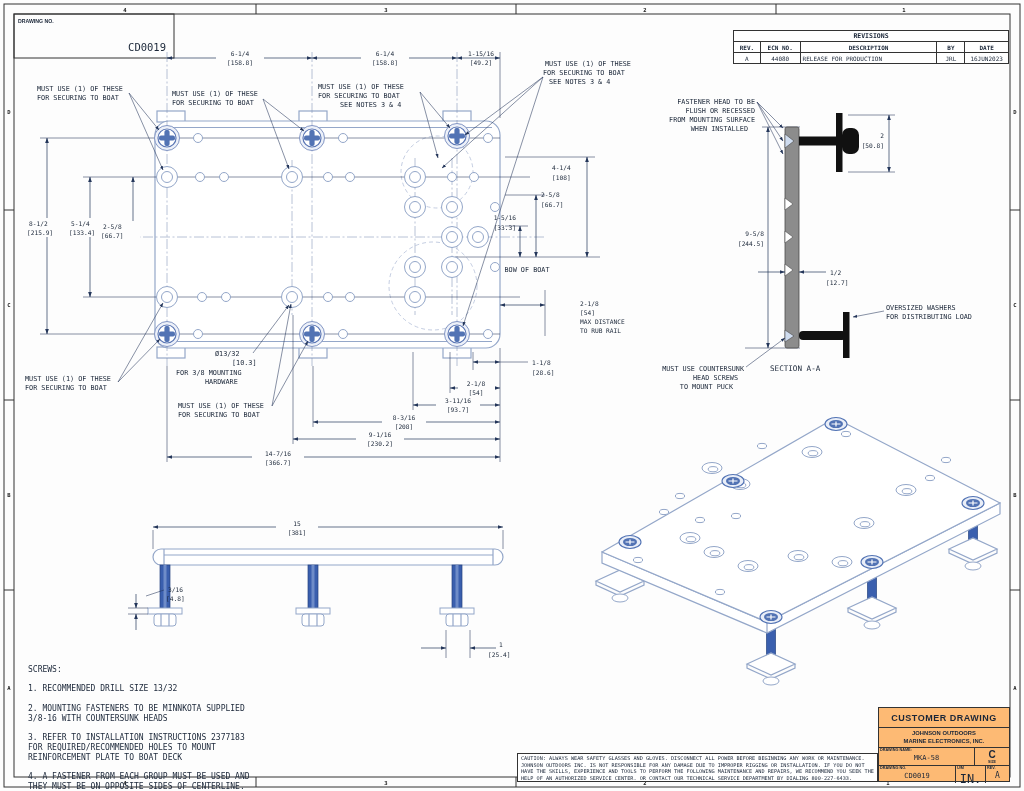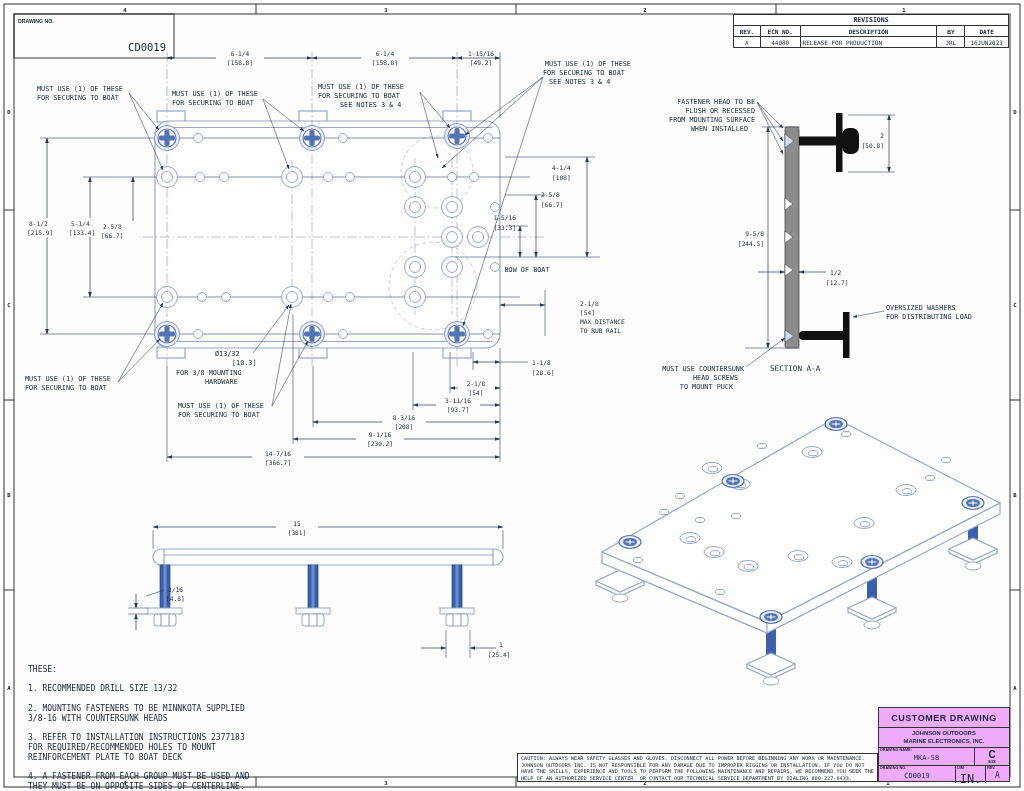--- a/index.html
+++ b/index.html
@@ -16,34 +16,34 @@
   .dim{stroke:#24365a;stroke-width:0.7;fill:none;}
   .thin{stroke:#24365a;stroke-width:0.55;fill:none;}
   .cl{stroke:#7e90b5;stroke-width:0.55;fill:none;stroke-dasharray:10 2.5 2 2.5;}
   .plate{stroke:#94a7c9;stroke-width:1.2;fill:none;}
   .platef{stroke:#94a7c9;stroke-width:1.2;fill:#ffffff;}
   .hole{stroke:#94a7c9;stroke-width:1;fill:#ffffff;}
   .dash{stroke:#aab8d4;stroke-width:0.7;fill:none;stroke-dasharray:4 3;}
   .frame{stroke:#333;stroke-width:1;fill:none;}
   .wbg{fill:#fdfdfd;}
   
-  .revtable{position:absolute;left:733px;top:14px;width:276px;border:1px solid #333;
+  .revtable{position:absolute;left:733px;top:30px;width:276px;border:1px solid #333;
             font-size:6px;background:#fff;box-sizing:border-box;}
   .revtable .row{display:flex;border-top:1px solid #333;}
   .revtable .row:first-child{border-top:none;}
   .revtitle{text-align:center;font-weight:bold;font-size:6.5px;padding:1px 0;}
   .rc{box-sizing:border-box;border-left:1px solid #333;padding:1.5px 2px;text-align:center;overflow:hidden;white-space:nowrap;}
   .rc:first-child{border-left:none;}
   .c1{width:26px;} .c2{width:40px;} .c3{width:138px;text-align:left;} .c4{width:28px;} .c5{width:44px;}
   .hdr{font-weight:bold;}
   .notes{position:absolute;left:28px;top:655px;width:320px;font-size:8px;line-height:1.22;white-space:pre-line;}
   .caution{position:absolute;left:517px;top:753px;width:361px;height:29px;border:1px solid #333;
            box-sizing:border-box;font-size:5.2px;line-height:1.25;padding:1px 3px;white-space:pre-line;background:#fff;}
   .tblock{position:absolute;left:878px;top:707px;width:132px;height:75px;border:1px solid #333;
-          box-sizing:border-box;background:#f0abfc;font-family:"Liberation Sans",sans-serif;}
+          box-sizing:border-box;background:#fdba74;font-family:"Liberation Sans",sans-serif;}
   .tb-title{height:19px;border-bottom:1px solid #333;display:flex;align-items:center;justify-content:center;
             font-weight:bold;font-size:9px;letter-spacing:0.5px;}
   .tb-co{height:19px;border-bottom:1px solid #333;display:flex;flex-direction:column;align-items:center;justify-content:center;
          font-weight:bold;font-size:5.8px;line-height:1.25;}
   .tb-row{display:flex;border-bottom:1px solid #333;height:18px;box-sizing:border-box;}
   .tb-row:last-child{border-bottom:none;height:17px;}
   .cell{position:relative;box-sizing:border-box;border-left:1px solid #333;flex:none;}
   .cell:first-child{border-left:none;padding-left:36px;}
   .microlbl{position:absolute;left:1px;top:0px;font-size:3.8px;font-weight:bold;}
   .cellval{position:absolute;left:0;right:0;top:6px;text-align:center;font-size:7px;font-family:"DejaVu Sans Mono",monospace;}
@@ -476,21 +476,21 @@
   <div class="row">
     <div class="rc c1">A</div>
     <div class="rc c2">44080</div>
     <div class="rc c3">RELEASE FOR PRODUCTION</div>
     <div class="rc c4">JRL</div>
     <div class="rc c5">16JUN2023</div>
   </div>
 </div>
 
 <div class="notes">
-  <div>THESE:</div>
+  <div>SCREWS:</div>
   <div>1. RECOMMENDED DRILL SIZE 13/32
 
 2. MOUNTING FASTENERS TO BE MINNKOTA SUPPLIED
 3/8-16 WITH COUNTERSUNK HEADS
 
 3. REFER TO INSTALLATION INSTRUCTIONS 2377183
 FOR REQUIRED/RECOMMENDED HOLES TO MOUNT
 REINFORCEMENT PLATE TO BOAT DECK
 
 4. A FASTENER FROM EACH GROUP MUST BE USED AND

